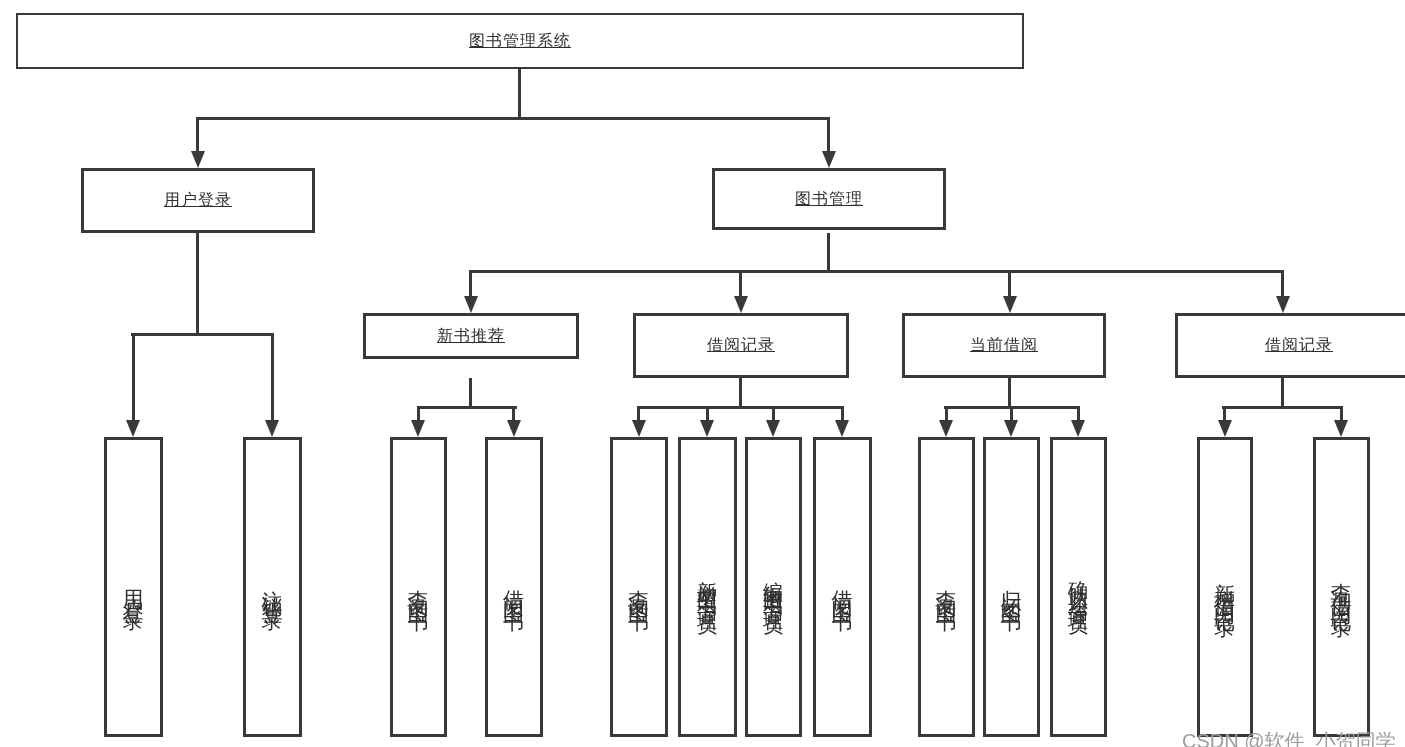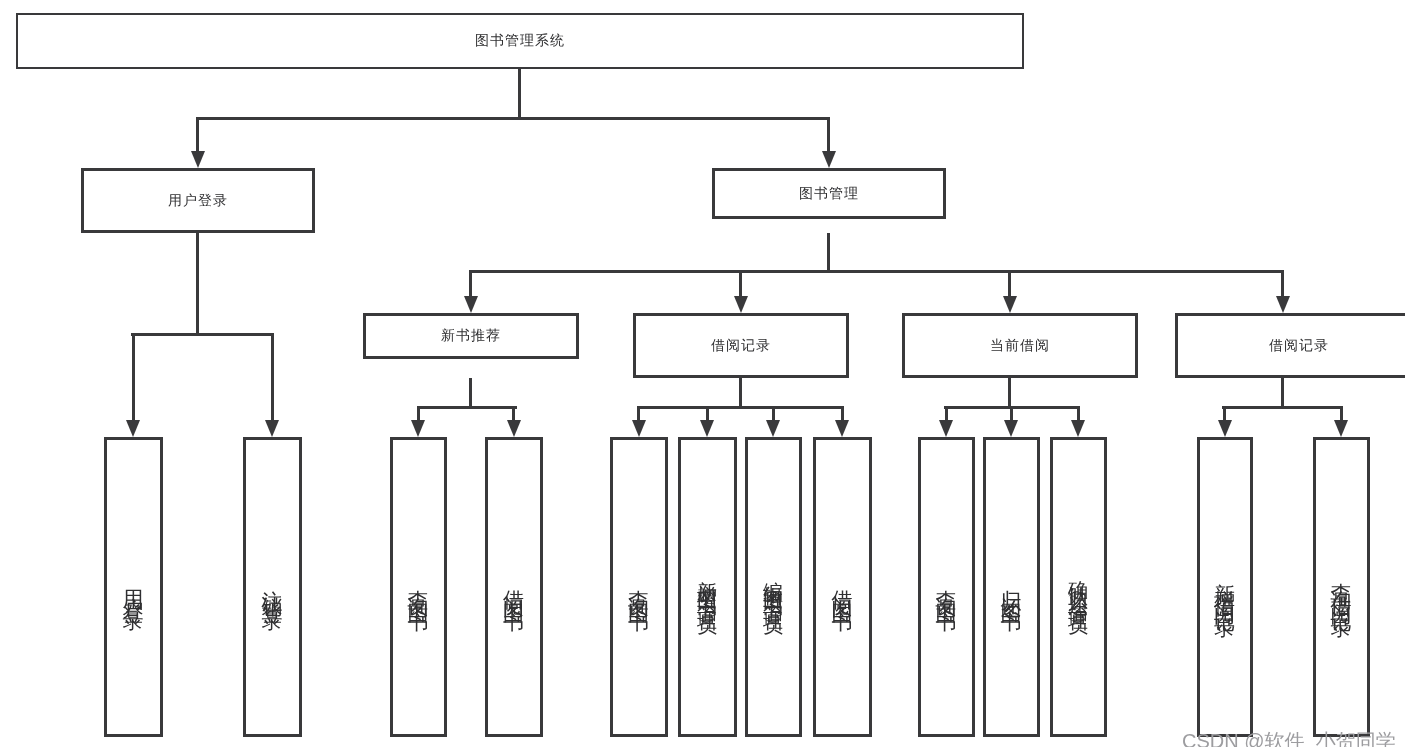--- a/index.html
+++ b/index.html
@@ -21,21 +21,21 @@
   .box{
     position:absolute;
     background:#fff;
     border:3px solid var(--line);
     box-sizing:border-box;
     display:flex;
     align-items:center;
     justify-content:center;
   }
   .box.root{border-width:2px;font-size:19px;}
-  .hdr{font-size:14px;letter-spacing:1px;white-space:nowrap;}
+  .hdr{font-size:16px;letter-spacing:1px;white-space:nowrap;text-decoration:underline;}
   .leaf span{
     writing-mode:vertical-rl;
     text-orientation:mixed;
     font-size:21px;
     letter-spacing:7px;
     line-height:1;
     white-space:nowrap;
   }
   .leaf.tight span{font-size:20px;letter-spacing:5px;}
   .vline,.hline{position:absolute;background:var(--line);}
@@ -69,21 +69,21 @@
   <div class="vline" style="left:518px;top:69px;height:51px;"></div>
   <div class="hline" style="left:196px;top:117px;width:634px;"></div>
   <div class="vline" style="left:196px;top:117px;height:35px;"></div>
   <div class="ahead" style="left:191px;top:151px;"></div>
   <div class="vline" style="left:827px;top:117px;height:35px;"></div>
   <div class="ahead" style="left:822px;top:151px;"></div>
 
   <div class="box" style="left:81px;top:168px;width:234px;height:65px;">
     <span class="hdr">用户登录</span>
   </div>
-  <div class="box" style="left:712px;top:168px;width:234px;height:51px;">
+  <div class="box" style="left:712px;top:168px;width:234px;height:62px;">
     <span class="hdr">图书管理</span>
   </div>
 
   <div class="vline" style="left:196px;top:233px;height:103px;"></div>
   <div class="hline" style="left:131px;top:333px;width:143px;"></div>
   <div class="vline" style="left:132px;top:333px;height:88px;"></div>
   <div class="ahead" style="left:126px;top:420px;"></div>
   <div class="vline" style="left:271px;top:333px;height:88px;"></div>
   <div class="ahead" style="left:265px;top:420px;"></div>
 
@@ -97,21 +97,21 @@
   <div class="ahead" style="left:1003px;top:296px;"></div>
   <div class="vline" style="left:1281px;top:270px;height:28px;"></div>
   <div class="ahead" style="left:1276px;top:296px;"></div>
 
   <div class="box" style="left:363px;top:313px;width:216px;height:46px;">
     <span class="hdr">新书推荐</span>
   </div>
   <div class="box" style="left:633px;top:313px;width:216px;height:65px;">
     <span class="hdr">借阅记录</span>
   </div>
-  <div class="box" style="left:902px;top:313px;width:236px;height:65px;">
+  <div class="box" style="left:902px;top:313px;width:204px;height:65px;">
     <span class="hdr">当前借阅</span>
   </div>
   <div class="box" style="left:1175px;top:313px;width:248px;height:65px;">
     <span class="hdr">借阅记录</span>
   </div>
 
   <div class="vline" style="left:469px;top:378px;height:30px;"></div>
   <div class="hline" style="left:417px;top:406px;width:100px;"></div>
   <div class="vline" style="left:417px;top:406px;height:16px;"></div>
   <div class="ahead" style="left:411px;top:420px;"></div>

